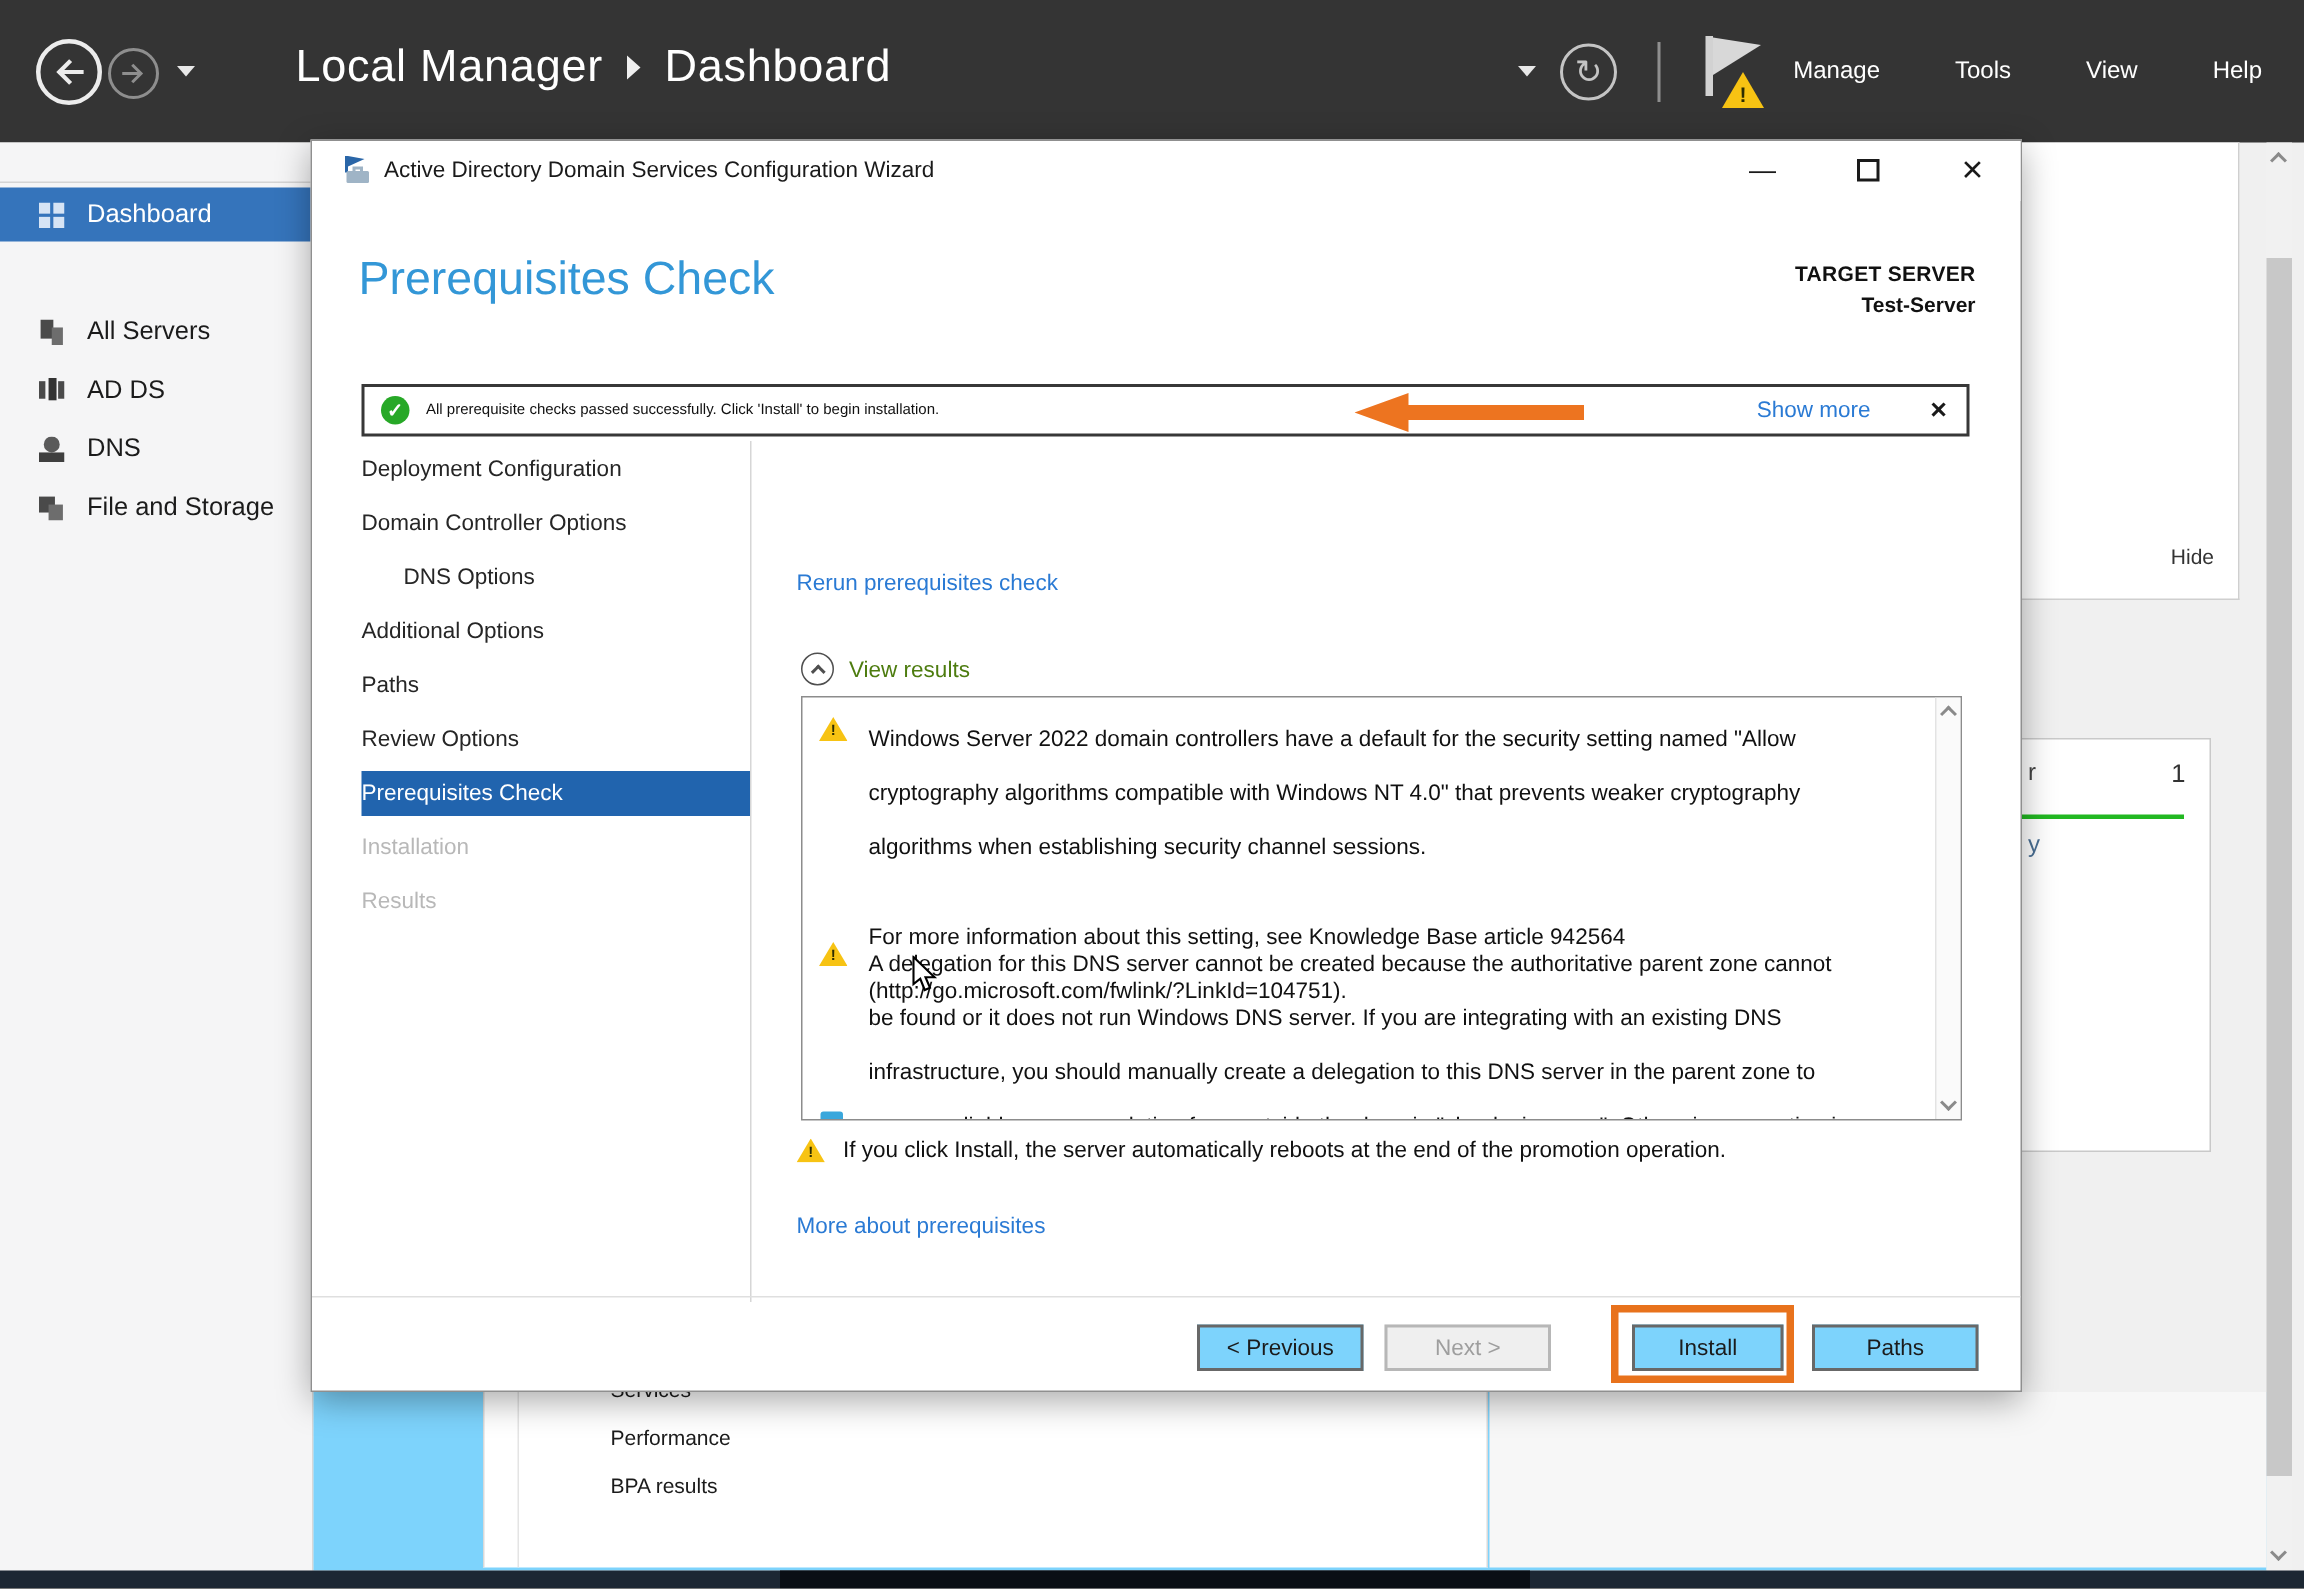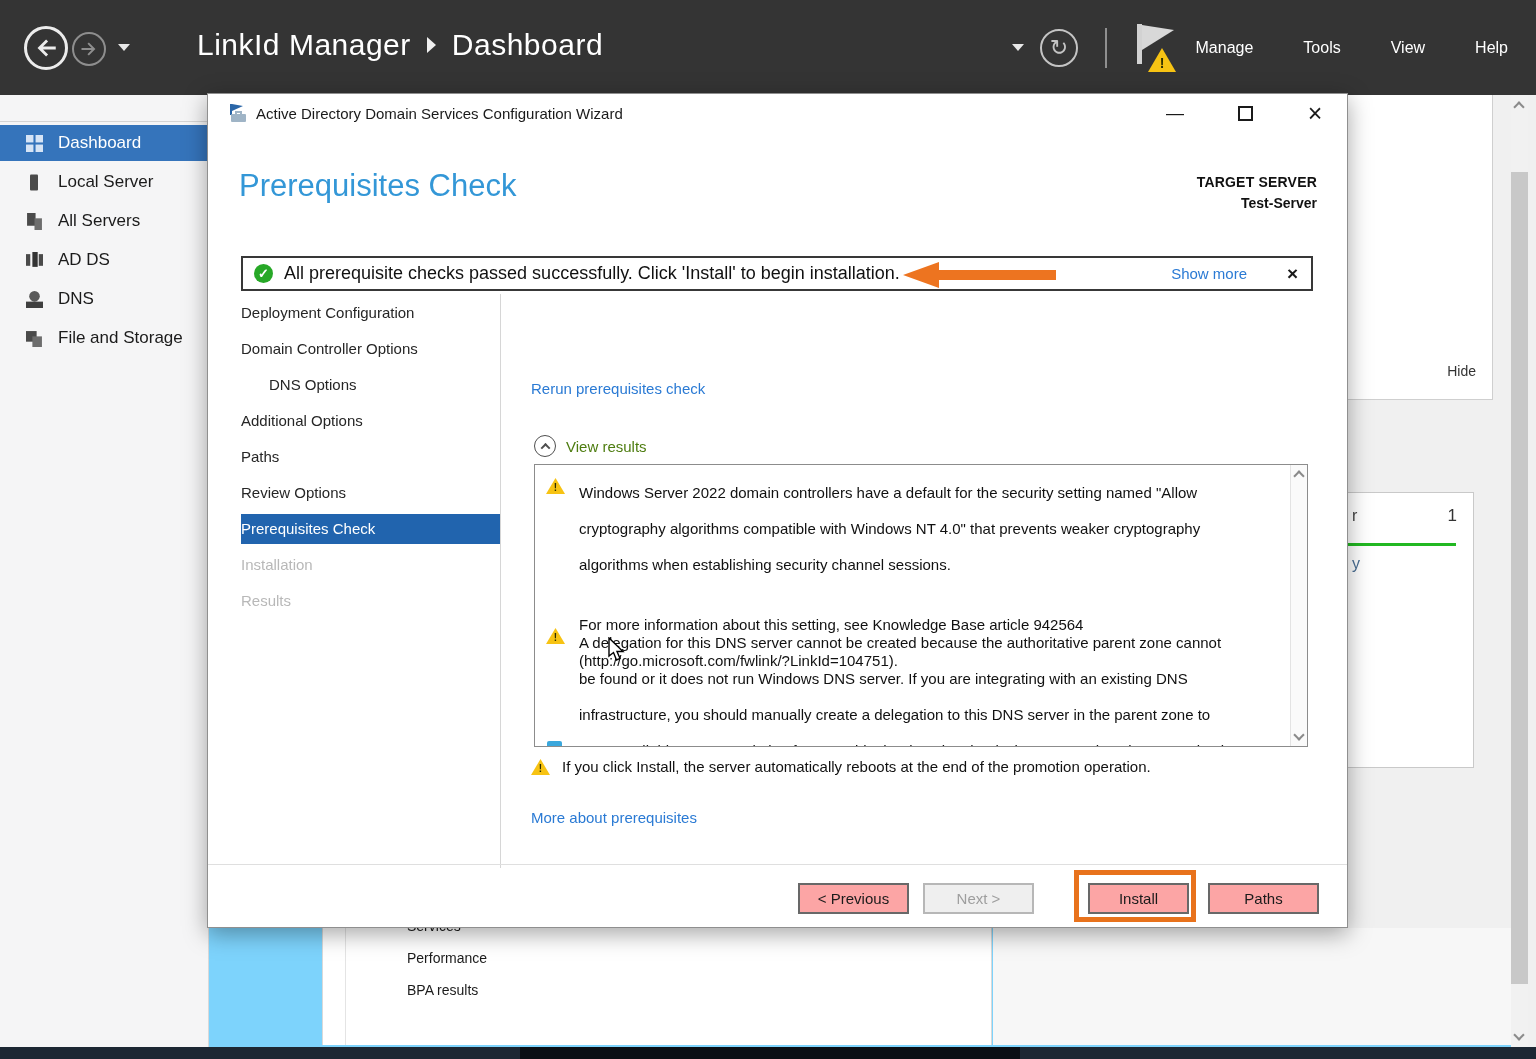--- a/index.html
+++ b/index.html
@@ -61,21 +61,21 @@
   .win-min { left:948px; font-size:18px; }
   .win-max { left:1018px; }
   .win-max .box { width:15px; height:15px; border:2px solid #1a1a1a; }
   .win-close { left:1088px; font-size:25px; font-weight:400; }
   .dlg-heading { position:absolute; left:31px; top:74px; font-size:31px; font-weight:300; color:#3397d7; }
   .target { position:absolute; right:30px; top:80px; text-align:right; color:#111; }
   .target .t1 { font-size:14px; font-weight:bold; letter-spacing:.2px; }
   .target .t2 { font-size:14px; font-weight:bold; margin-top:5px; }
   .banner { position:absolute; left:33px; top:162px; width:1072px; height:35px; border:2px solid #383838; background:#fff; display:flex; align-items:center; padding:0 11px; }
   .check-ic { width:19px; height:19px; border-radius:50%; background:#27a827; color:#fff; font-size:13px; font-weight:bold; display:flex; align-items:center; justify-content:center; flex:0 0 auto; }
-  .banner-msg { margin-left:11px; font-size:18px; color:#111; white-space:nowrap; }
+  .banner-msg { margin-left:11px; font-size:10px; color:#111; white-space:nowrap; }
   .banner-arrow { position:absolute; left:660px; top:3px; }
   .show-more { position:absolute; right:64px; font-size:15px; color:#2a7ad4; }
   .banner-close { position:absolute; right:13px; font-size:19px; font-weight:bold; color:#1a1a1a; }
   
   .steps { position:absolute; left:0; top:0; }
   .step { position:absolute; left:33px; width:259px; height:30px; line-height:30px; font-size:15px; color:#262626; padding-left:0; white-space:nowrap; }
   .step.indent { padding-left:28px; }
   .step.selected { background:#2164ae; color:#fff; padding-left:0; }
   .step.selected .s-lbl { margin-left:0; }
   .step.disabled { color:#b8b8b8; }
@@ -92,21 +92,21 @@
   .res-scroll { position:absolute; right:0; top:0; width:17px; height:100%; background:#fafafa; border-left:1px solid #e3e3e3; }
   .res-scroll .a-up { position:absolute; left:4px; top:7px; } .res-scroll .a-down { position:absolute; left:4px; bottom:7px; }
   .res-item { position:absolute; left:0; width:740px; }
   .res-icon { position:absolute; left:11px; top:3px; }
   .res-text { position:absolute; left:44px; top:0; width:655px; font-size:15px; line-height:36px; color:#111; }
   .res-text p + p { margin-top:24px; }
   .blue-sliver { position:absolute; left:12px; bottom:0; width:15px; height:5px; background:#3aa7dc; border-radius:2px 2px 0 0; }
   .reboot-row { position:absolute; left:323px; top:664px; width:760px; display:flex; gap:12px; align-items:flex-start; font-size:15px; color:#111; }
   .more-link { position:absolute; left:323px; top:715px; }
   .footer-sep { position:absolute; left:0; top:770px; width:100%; height:1px; background:#dfdfdf; }
-  .btn { position:absolute; top:789px; height:31px; background:#fca5a5; border:2px solid #686868; color:#1b1b1b; font-size:15px; font-family:"Liberation Sans",sans-serif; display:flex; align-items:center; justify-content:center; }
+  .btn { position:absolute; top:789px; height:31px; background:#7dd3fc; border:2px solid #686868; color:#1b1b1b; font-size:15px; font-family:"Liberation Sans",sans-serif; display:flex; align-items:center; justify-content:center; }
   .btn.disabled { background:#efefef; border-color:#b7b7b7; color:#9e9e9e; }
   .btn-prev { left:590px; width:111px; }
   .btn-next { left:715px; width:111px; }
   .btn-install { left:880px; width:101px; }
   .btn-cancel { left:1000px; width:111px; }
   .install-annot { position:absolute; left:866px; top:776px; width:122px; height:52px; border:5px solid #e8721c; pointer-events:none; }
   .cursor { position:absolute; left:399px; top:543px; }
 </style>
 </head>
 <body>
@@ -119,21 +119,21 @@
           <path d="M13 5 L6 12 L13 19 M6 12 H21" stroke="#ececec" stroke-width="2.6" fill="none"></path>
         </svg>
     </div>
     <div class="nav-fwd">
       <svg width="20" height="20" viewBox="0 0 24 24">
           <path d="M11 5 L18 12 L11 19 M18 12 H3" stroke="#8e8e8e" stroke-width="2.4" fill="none"></path>
         </svg>
     </div>
     <div class="caret-down tb-caret1"></div>
     <div class="breadcrumb">
-      <span>LinkId Manager</span>
+      <span>Local Manager</span>
       <span class="crumb-sep"></span>
       <span>Dashboard</span>
     </div>
     <div class="caret-down tb-caret2"></div>
     <div class="tb-refresh">
         <span>↻</span>
       </div>
     <div class="tb-divider"></div>
     <div class="tb-flag">
       <svg width="50" height="54" viewBox="0 0 50 54">
@@ -156,26 +156,20 @@
     <div class="topline"></div>
     <div class="side-item selected" style="top:30px;">
       <svg width="17" height="17" viewBox="0 0 16 16" fill="#d6e4f5">
           <rect x="0" y="0" width="7" height="7"></rect>
           <rect x="9" y="0" width="7" height="7"></rect>
           <rect x="0" y="9" width="7" height="7"></rect>
           <rect x="9" y="9" width="7" height="7"></rect>
         </svg>
       <span class="lbl">Dashboard</span>
     </div>
-    <div class="side-item" style="top:69px;">
-      <svg width="16" height="17" viewBox="0 0 16 16" fill="#4a4a4a">
-          <rect x="4" y="0" width="8" height="16" rx="1"></rect>
-        </svg>
-      <span class="lbl">Local Server</span>
-    </div>
     <div class="side-item" style="top:108px;">
       <svg width="17" height="17" viewBox="0 0 16 16" fill="#4a4a4a">
           <rect x="1" y="0" width="8" height="12"></rect>
           <rect x="8" y="5" width="7" height="11" fill="#6d6d6d"></rect>
         </svg>
       <span class="lbl">All Servers</span>
     </div>
     <div class="side-item" style="top:147px;">
       <svg width="17" height="17" viewBox="0 0 16 16" fill="#4a4a4a">
           <rect x="0" y="2" width="4" height="11"></rect>

